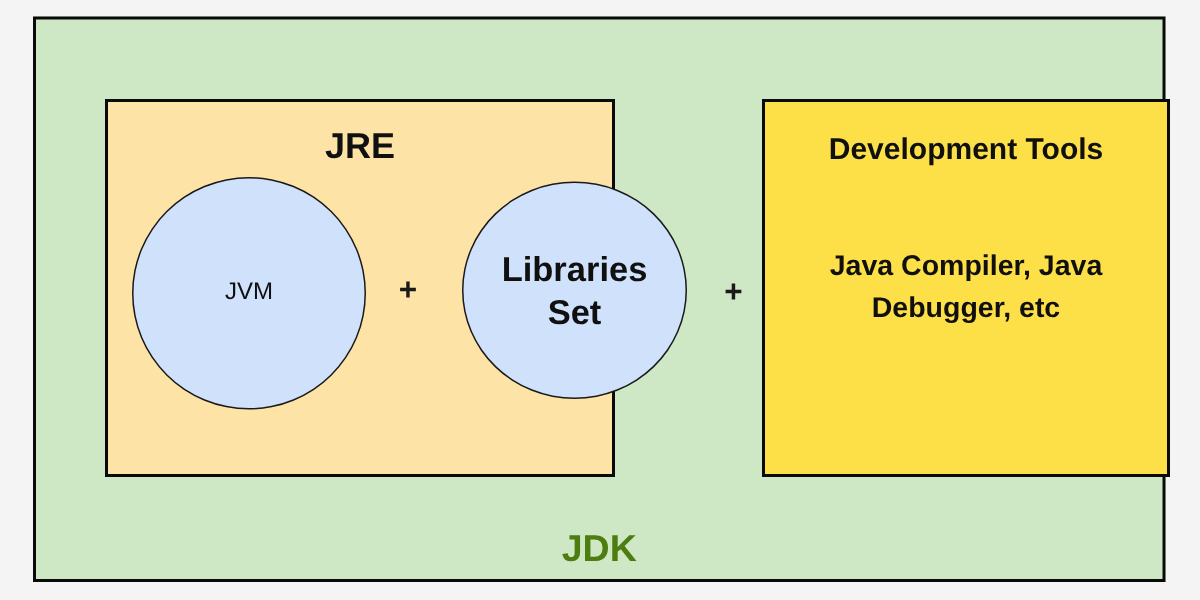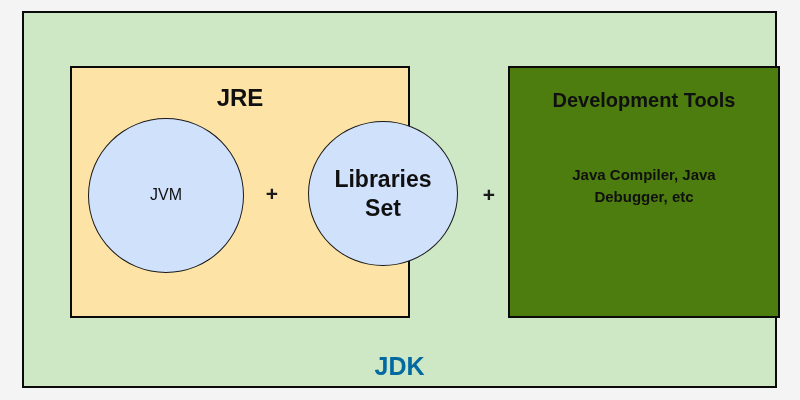--- a/index.html
+++ b/index.html
@@ -33,21 +33,21 @@
   }
 
   .jdk-label {
     position: absolute;
     left: 0;
     right: 0;
     top: 341px;
     text-align: center;
     font-size: 25px;
     font-weight: 700;
-    color: #0369a1;
+    color: #4d7c0f;
     letter-spacing: 0px;
     line-height: 1;
   }
 
   
   .jre-box {
     position: absolute;
     left: 46px;
     top: 53px;
     width: 340px;
@@ -135,21 +135,21 @@
     z-index: 5;
   }
 
   
   .devtools-box {
     position: absolute;
     left: 484px;
     top: 53px;
     width: 272px;
     height: 252px;
-    background: #4d7c0f;
+    background: #fde047;
     border: 2px solid #0a0a0a;
     box-sizing: border-box;
   }
 
   .devtools-title {
     position: absolute;
     left: 0;
     right: 0;
     top: 22px;
     text-align: center;
@@ -158,21 +158,21 @@
     color: #101010;
     line-height: 1;
   }
 
   .devtools-body {
     position: absolute;
     left: 12px;
     right: 12px;
     top: 96px;
     text-align: center;
-    font-size: 15px;
+    font-size: 19px;
     font-weight: 700;
     color: #101010;
     line-height: 1.45;
     white-space: pre-line;
   }
 </style>
 </head>
 <body>
 
 <div id="diagram-root">

